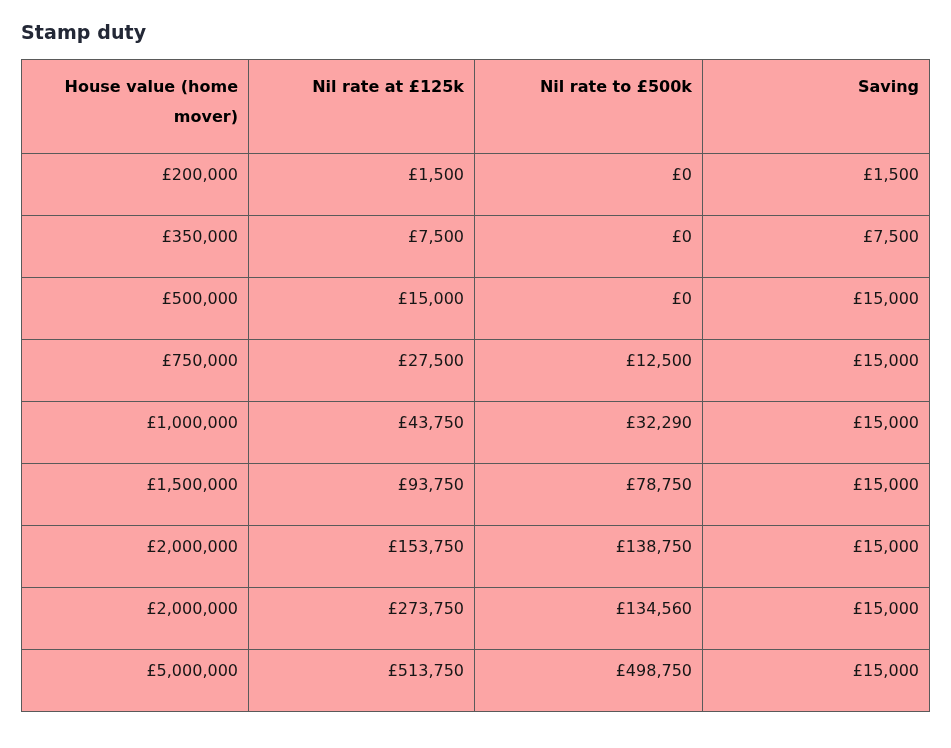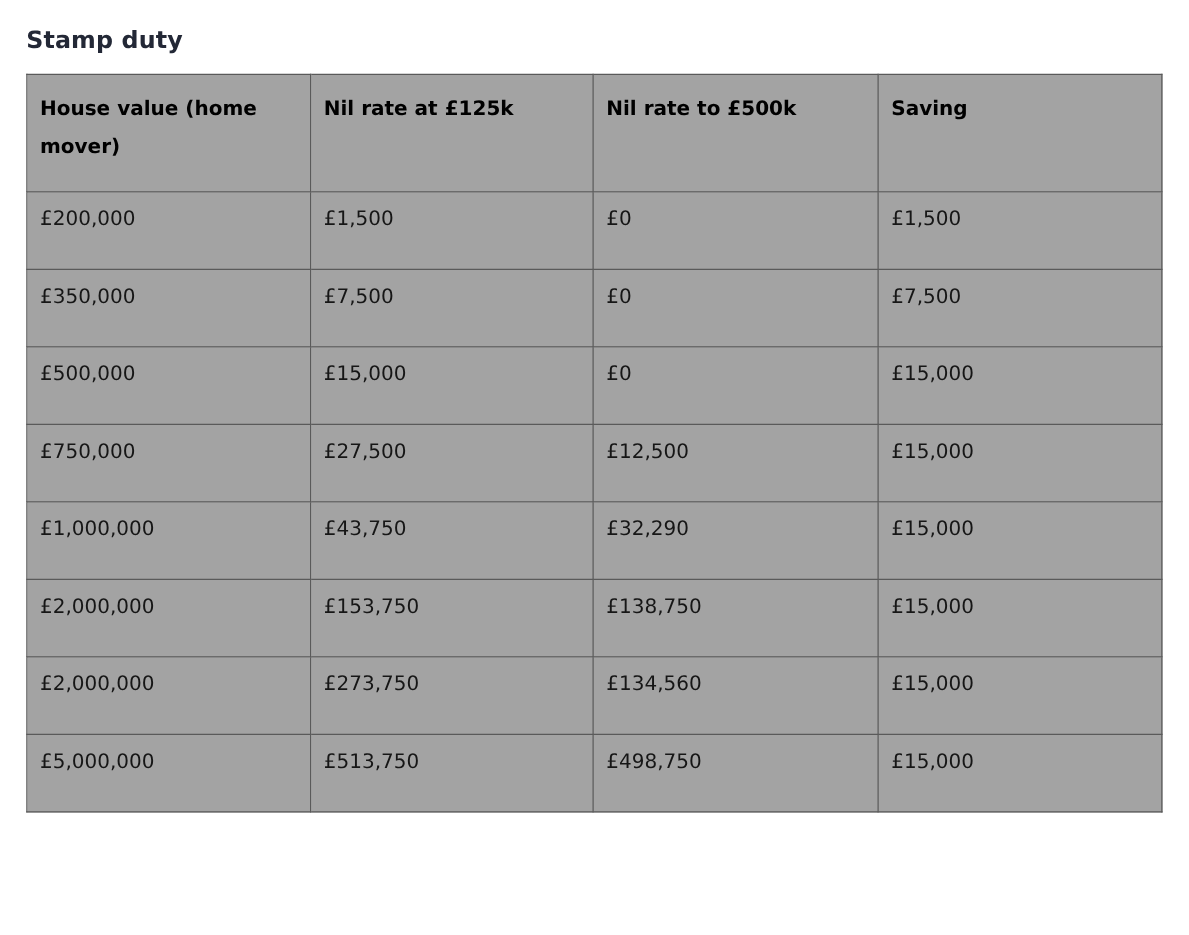--- a/index.html
+++ b/index.html
@@ -44,23 +44,23 @@
     background: #ffffff;
   }
   table.duty-table col.c1 { width: 227px; }
   table.duty-table col.c2 { width: 226px; }
   table.duty-table col.c3 { width: 228px; }
   table.duty-table col.c4 { width: 227px; }
 
   table.duty-table th,
   table.duty-table td {
     border: 1px solid #5a5a5a;
-    text-align: left;
+    text-align: right;
     vertical-align: top;
-    background: #a3a3a3;
+    background: #fca5a5;
   }
   table.duty-table th {
     height: 94px;
     padding: 12px 10px 0 10px;
     font-size: 16px;
     font-weight: bold;
     color: #000000;
     line-height: 30px;
     box-sizing: border-box;
   }
@@ -122,20 +122,26 @@
           <td>£12,500</td>
           <td>£15,000</td>
         </tr>
         <tr>
           <td>£1,000,000</td>
           <td>£43,750</td>
           <td>£32,290</td>
           <td>£15,000</td>
         </tr>
         <tr>
+          <td>£1,500,000</td>
+          <td>£93,750</td>
+          <td>£78,750</td>
+          <td>£15,000</td>
+        </tr>
+        <tr>
           <td>£2,000,000</td>
           <td>£153,750</td>
           <td>£138,750</td>
           <td>£15,000</td>
         </tr>
         <tr>
           <td>£2,000,000</td>
           <td>£273,750</td>
           <td>£134,560</td>
           <td>£15,000</td>

